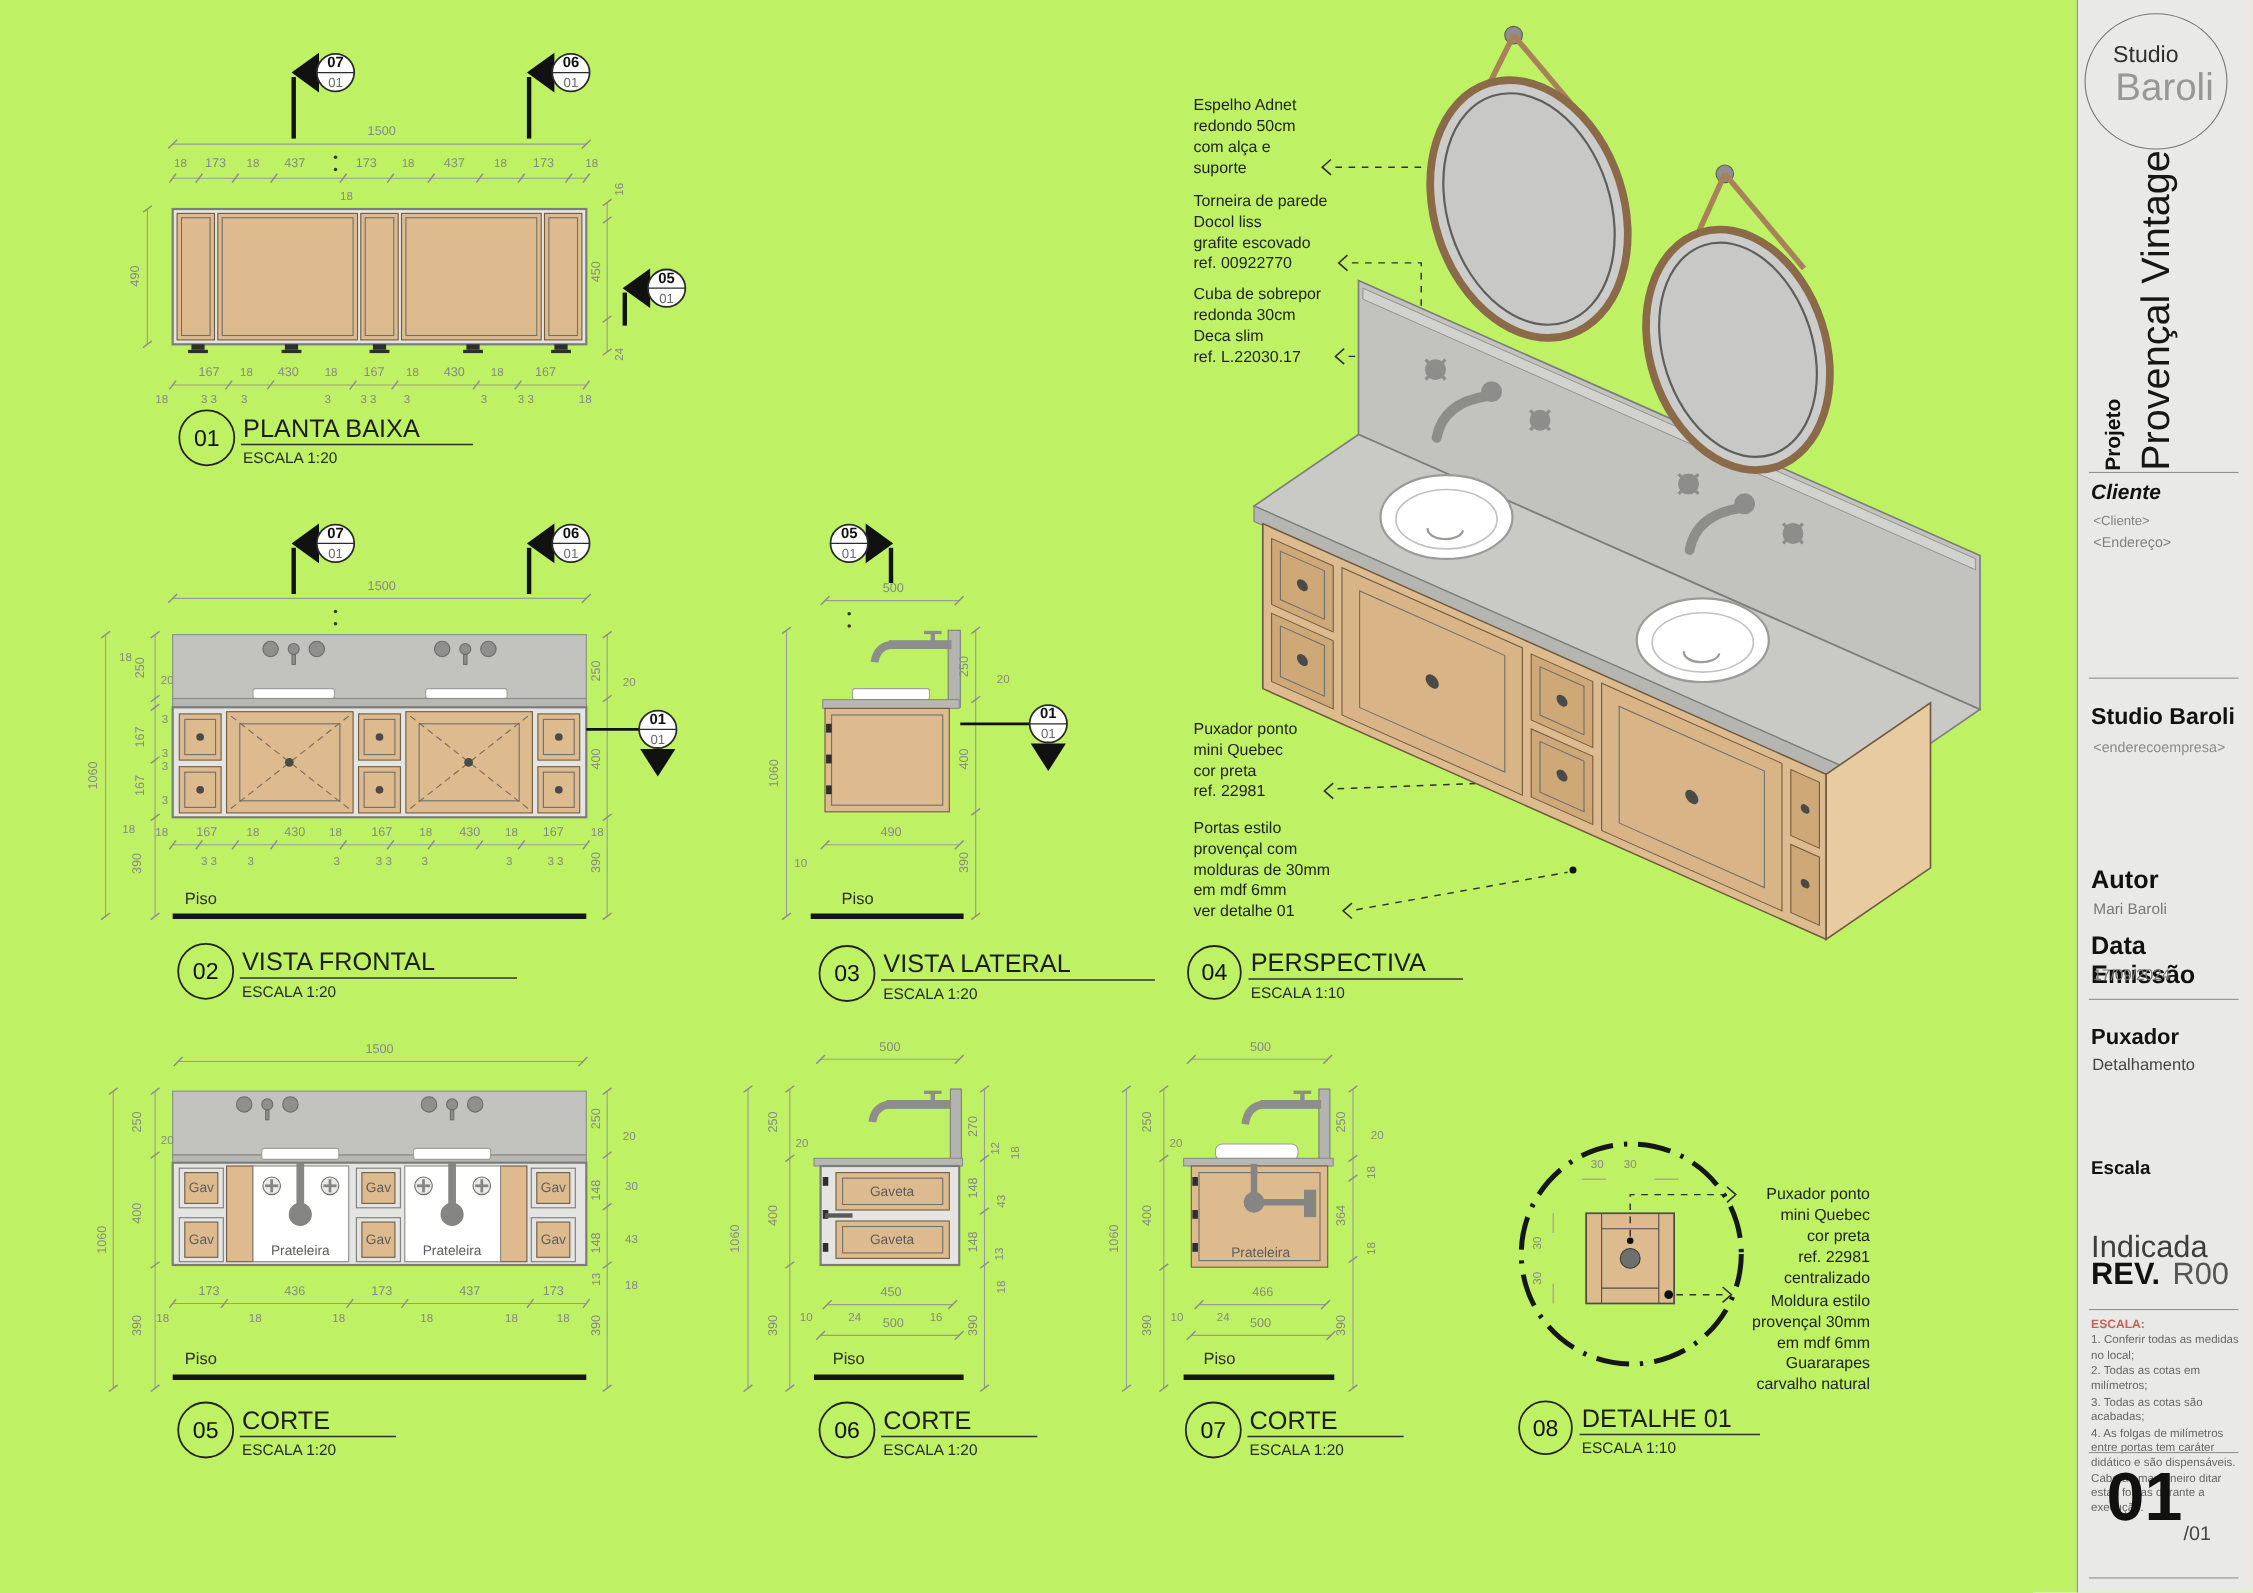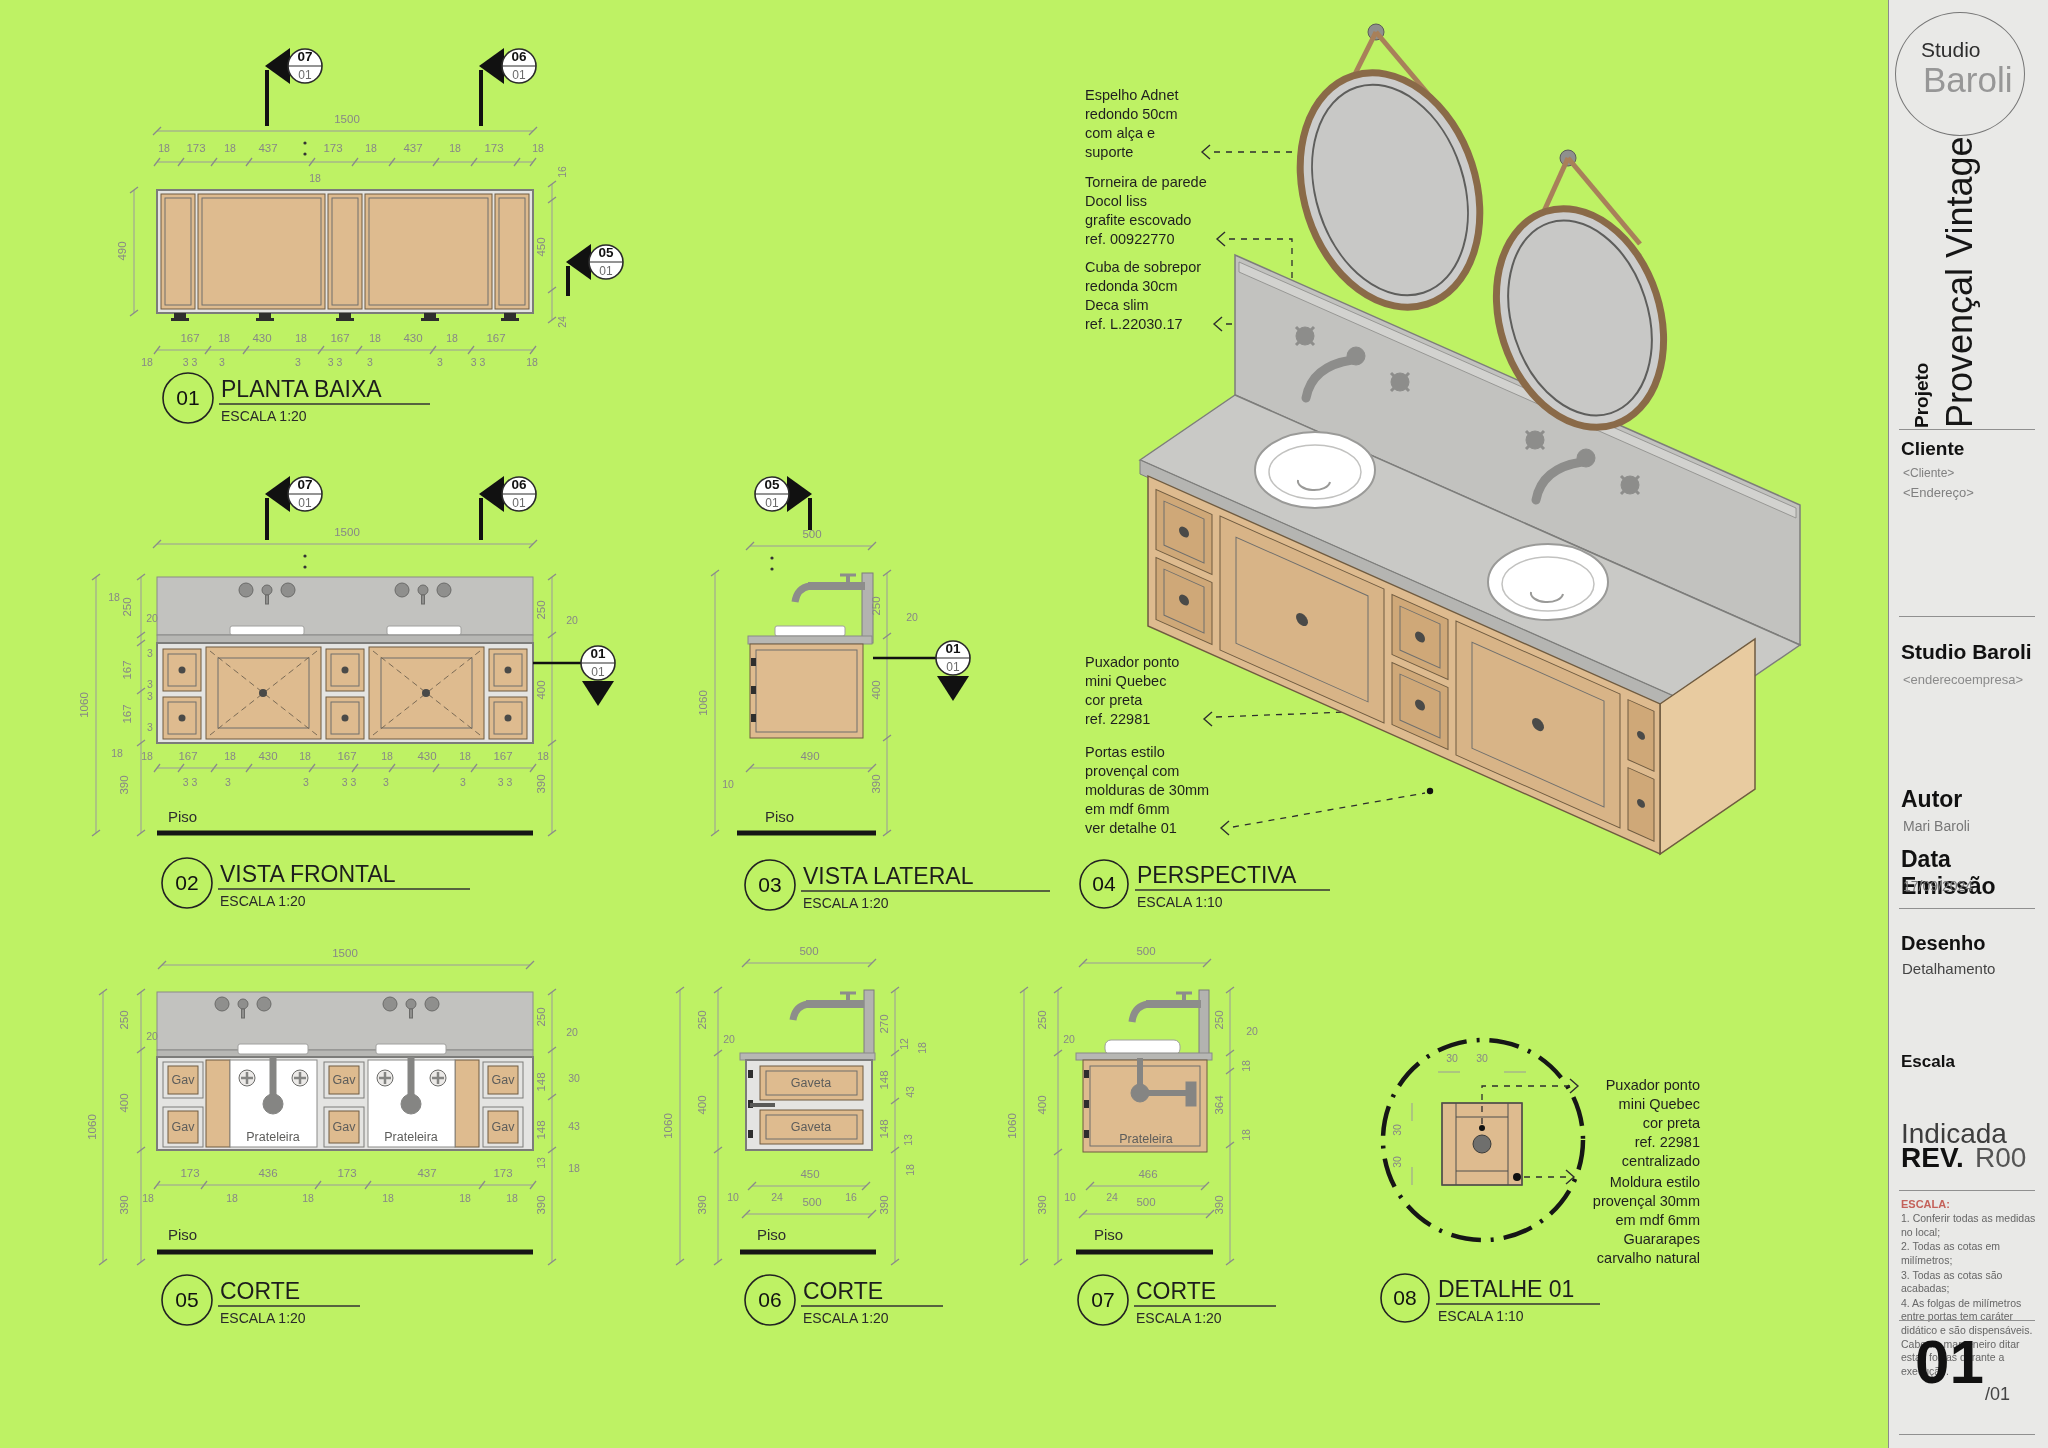--- a/index.html
+++ b/index.html
@@ -860,35 +860,35 @@
 
 <div class="tb">
   <div class="logo"></div>
   <div class="abs" style="left:32px;top:38px;font-size:21px;color:#2e2e2e;">Studio</div>
   <div class="abs" style="left:34px;top:60px;font-size:35px;color:#979797;">Baroli</div>
 
   <div class="abs vert" style="left:22px;top:336px;height:92px;font-size:19px;font-weight:bold;color:#111;">Projeto</div>
   <div class="abs vert" style="left:50px;top:132px;height:296px;font-size:36px;color:#161616;">Provençal Vintage</div>
 
   <div class="hr" style="top:429px;"></div>
-  <div class="abs" style="left:12px;top:438px;font-size:19px;font-weight:bold;color:#111;">Cliente</div>
+  <div class="abs" style="left:12px;top:438px;font-size:19px;font-weight:bold;color:#111;font-style:italic;">Cliente</div>
   <div class="abs" style="left:14px;top:466px;font-size:12px;color:#808080;">&lt;Cliente&gt;</div>
   <div class="abs" style="left:14px;top:485px;font-size:13px;color:#808080;">&lt;Endereço&gt;</div>
 
   <div class="hr" style="top:616px;"></div>
   <div class="abs" style="left:12px;top:640px;font-size:21px;font-weight:bold;color:#111;">Studio Baroli</div>
   <div class="abs" style="left:14px;top:672px;font-size:13px;color:#8a8a8a;">&lt;enderecoempresa&gt;</div>
 
   <div class="abs" style="left:12px;top:786px;font-size:23px;font-weight:bold;color:#111;">Autor</div>
   <div class="abs" style="left:14px;top:818px;font-size:14px;color:#777;">Mari Baroli</div>
   <div class="abs" style="left:12px;top:846px;font-size:23px;font-weight:bold;color:#111;">Data Emissão</div>
   <div class="abs" style="left:14px;top:878px;font-size:14px;color:#777;">17/09/2024</div>
 
   <div class="hr" style="top:908px;"></div>
-  <div class="abs" style="left:12px;top:932px;font-size:20px;font-weight:bold;color:#111;">Desenho</div>
+  <div class="abs" style="left:12px;top:932px;font-size:20px;font-weight:bold;color:#111;">Puxador</div>
   <div class="abs" style="left:13px;top:960px;font-size:15px;color:#444;">Detalhamento</div>
 
   <div class="abs" style="left:12px;top:1052px;font-size:17px;font-weight:bold;color:#111;">Escala</div>
   <div class="abs" style="left:12px;top:1118px;font-size:28px;color:#3d3d3d;">Indicada</div>
 
   <div class="abs" style="left:12px;top:1142px;font-size:28px;font-weight:bold;color:#111;text-align:right;">REV.</div>
   <div class="abs" style="left:86px;top:1142px;font-size:28px;color:#555;">R00</div>
   <div class="hr" style="top:1190px;"></div>
 
   <div class="abs" style="left:12px;top:1198px;font-size:11px;font-weight:bold;" title="NOTAS:"><span style="color:#c4625a;">ESCALA:</span></div>

